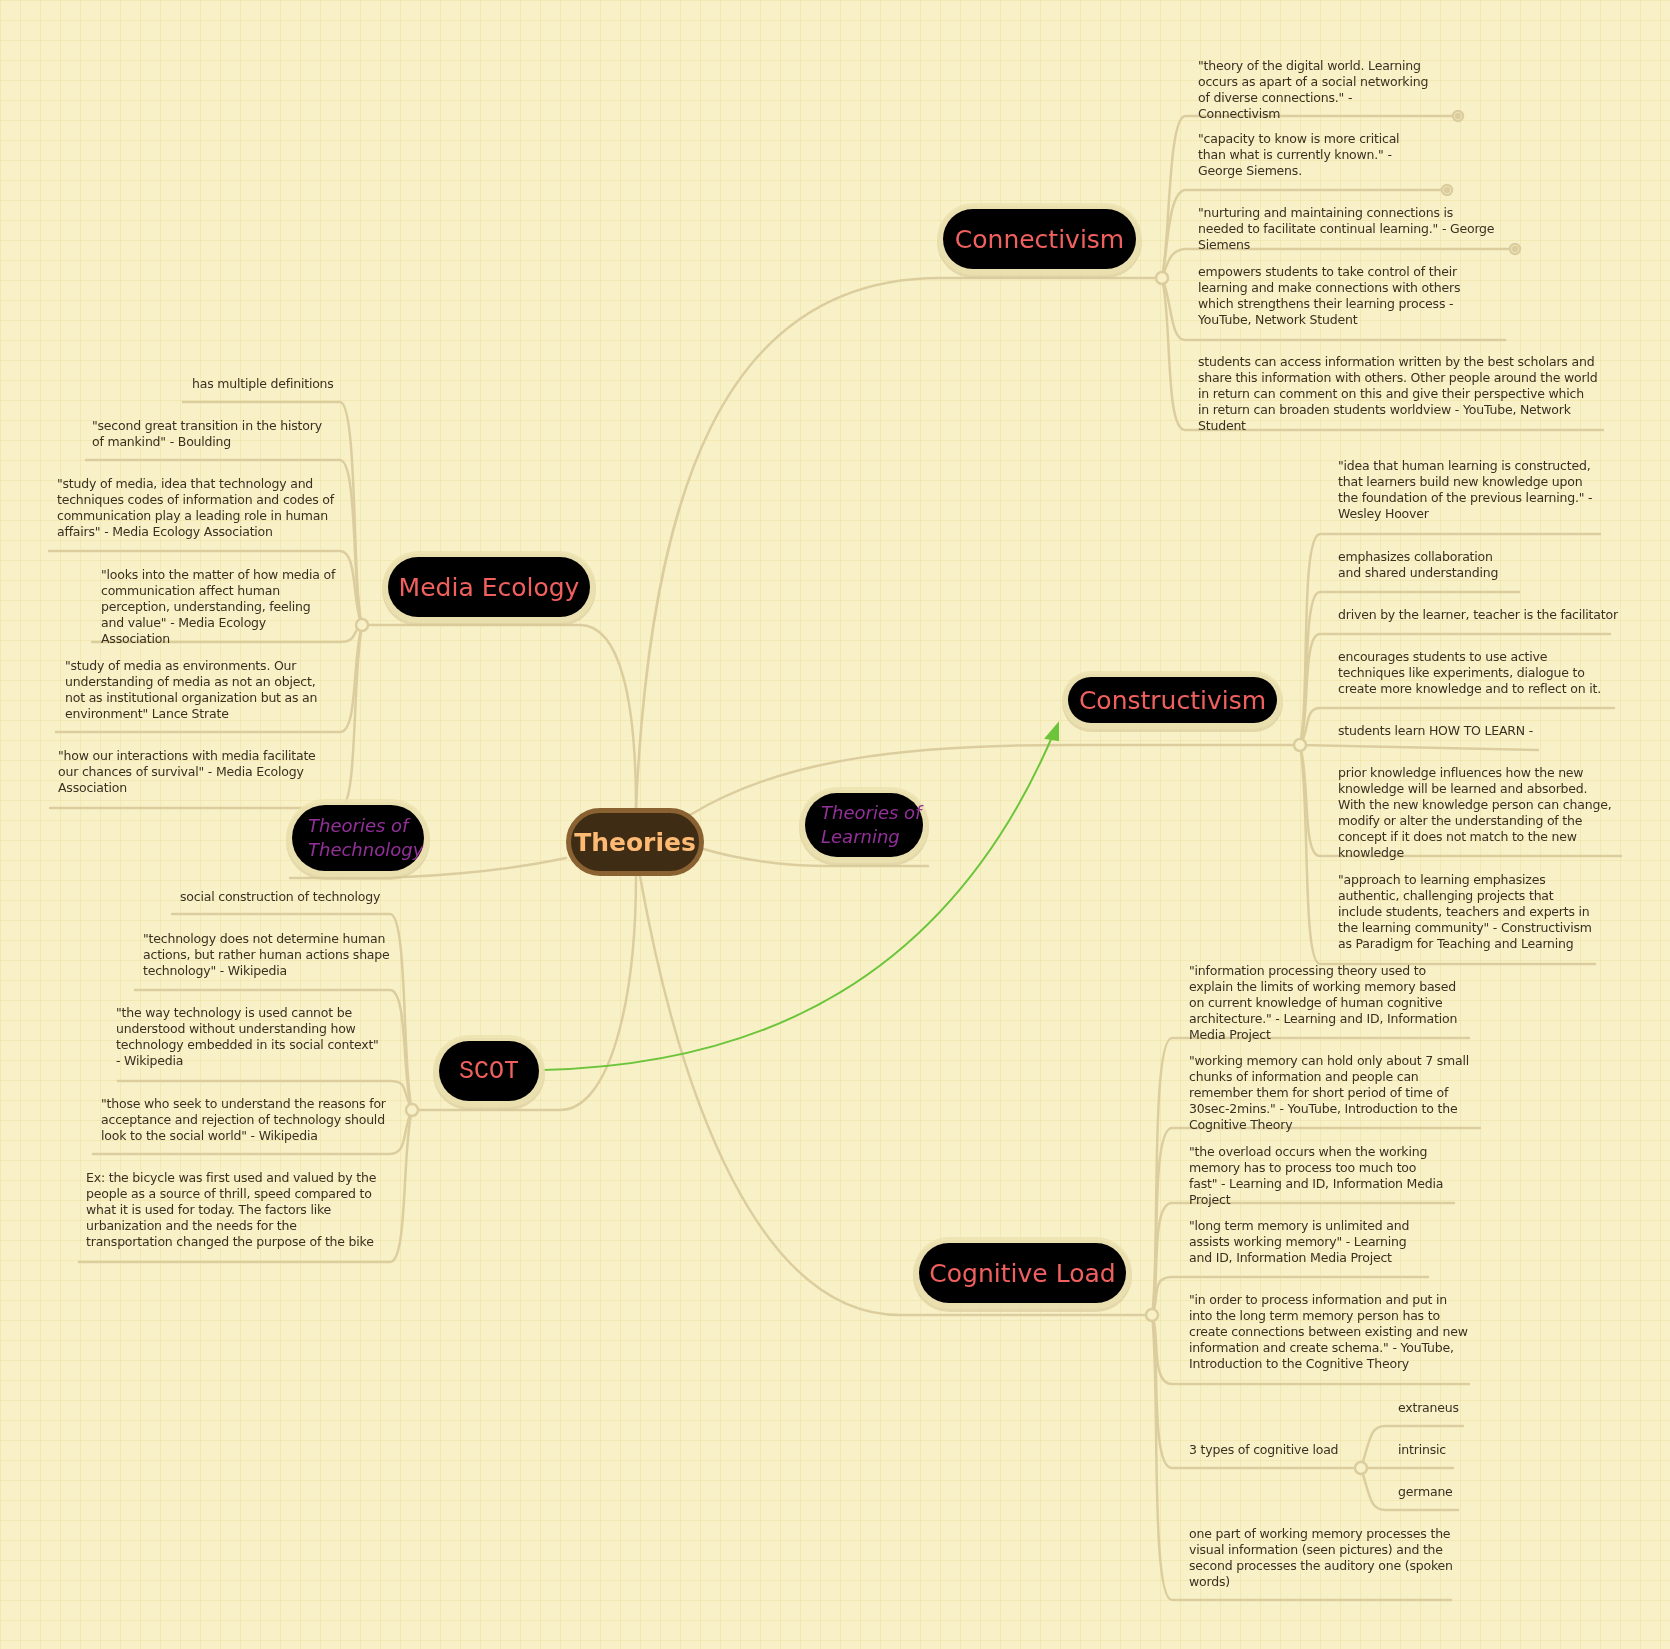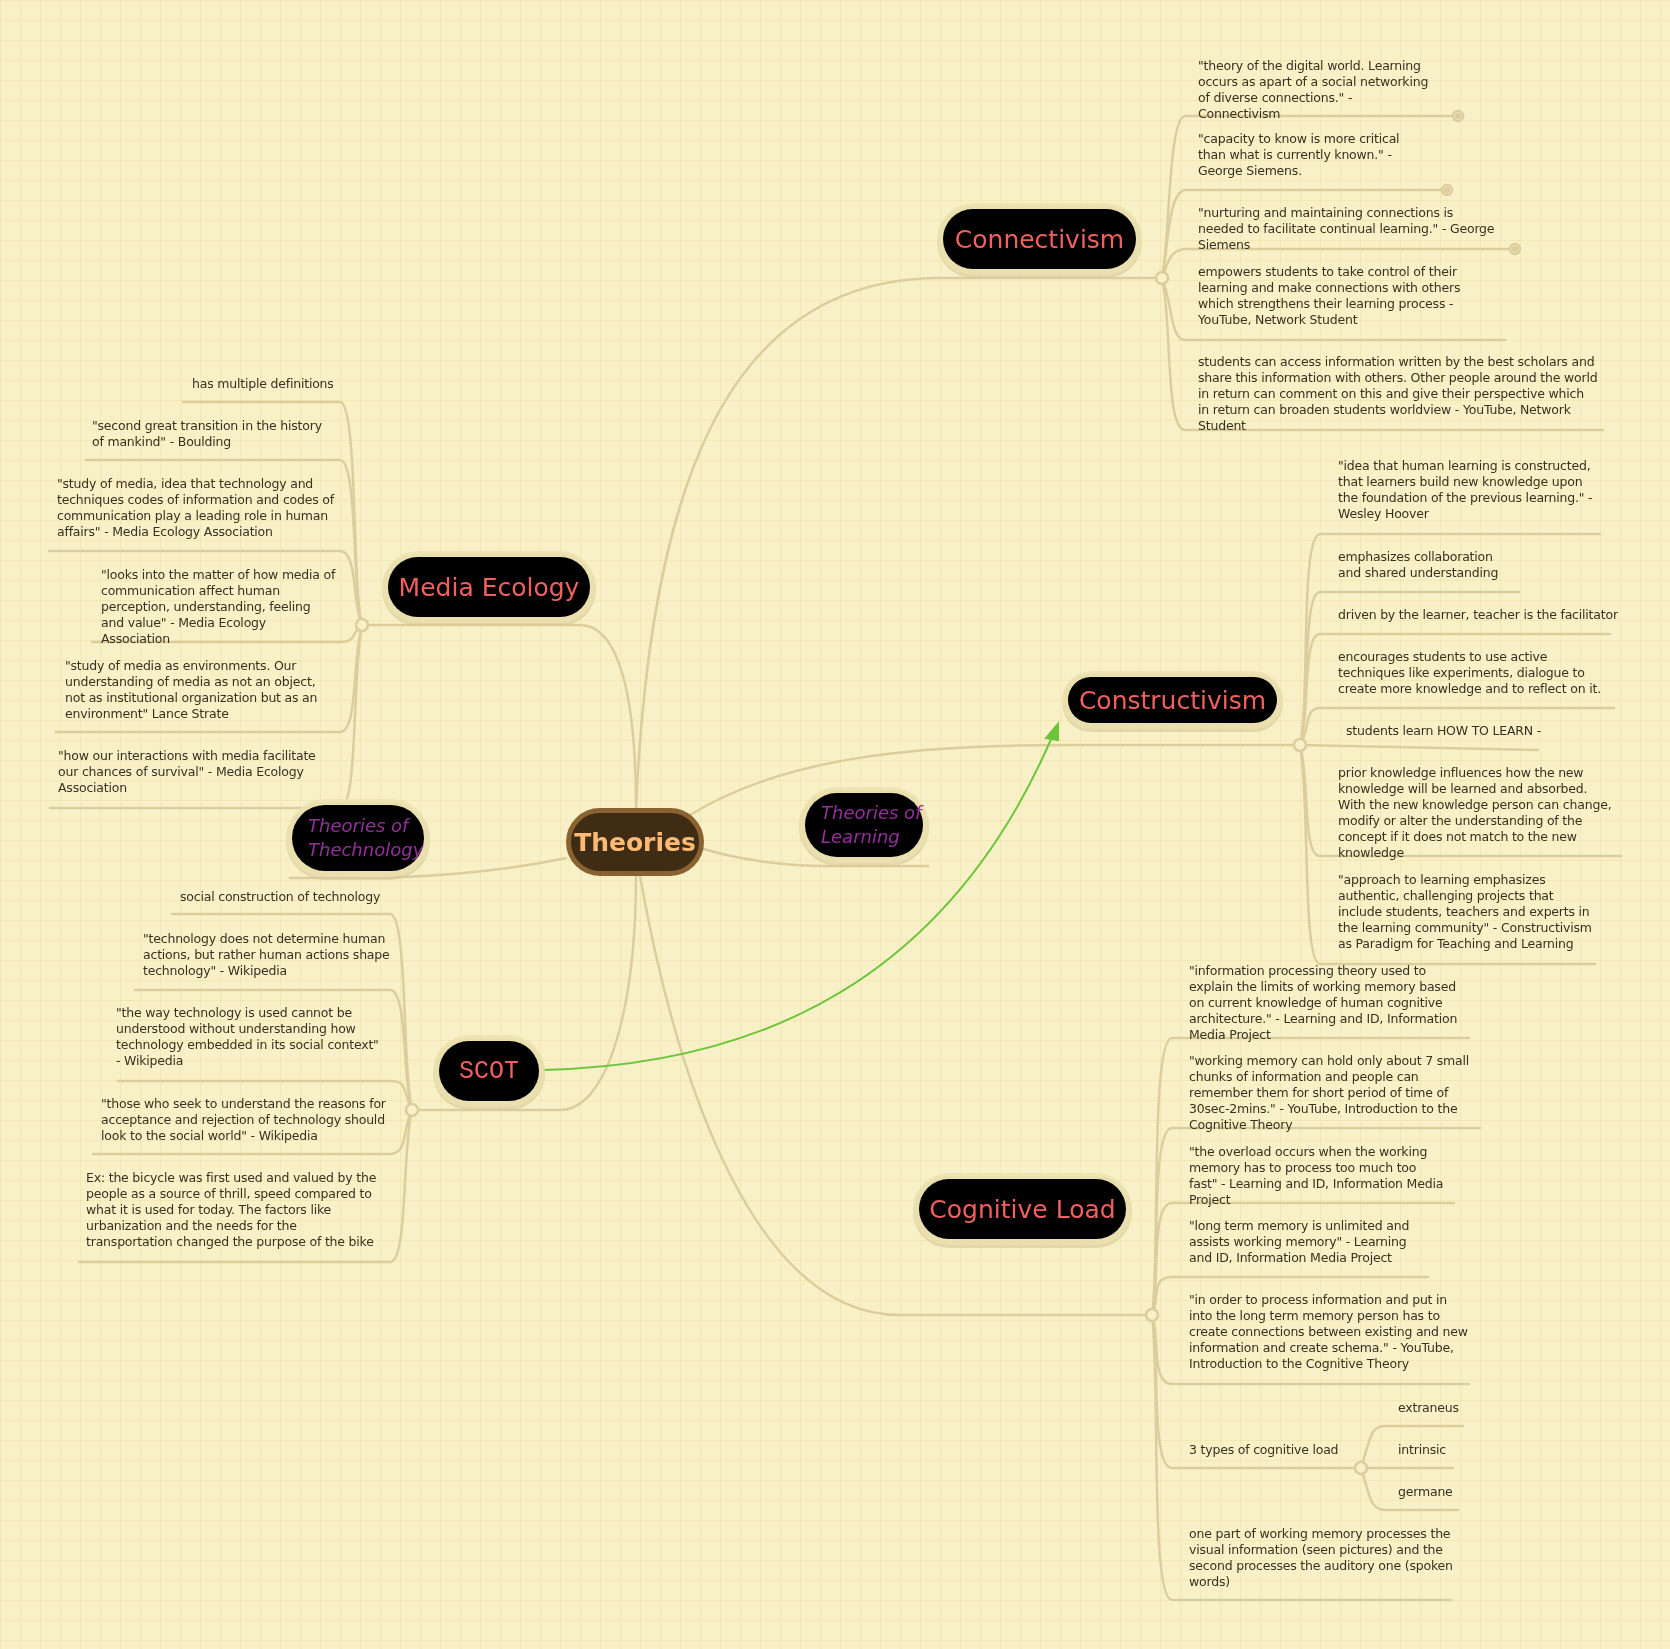--- a/index.html
+++ b/index.html
@@ -113,21 +113,21 @@
 
 <div class="topic" style="left:943px;top:209px;width:193px;height:60px;">
   <span>Connectivism</span>
 </div>
 <div class="topic" style="left:1068px;top:677px;width:209px;height:46px;">
   <span>Constructivism</span>
 </div>
 <div class="topic italic" style="left:805px;top:793px;width:118px;height:64px;">
   <span>Theories of Learning</span>
 </div>
-<div class="topic" style="left:919px;top:1179px;width:207px;height:60px;">
+<div class="topic" style="left:919px;top:1243px;width:207px;height:60px;">
   <span>Cognitive Load</span>
 </div>
 <div class="topic" style="left:388px;top:557px;width:202px;height:60px;">
   <span>Media Ecology</span>
 </div>
 <div class="topic italic" style="left:292px;top:805px;width:132px;height:66px;">
   <span>Theories of Thechnology</span>
 </div>
 <div class="topic" style="left:439px;top:1041px;width:100px;height:60px;font-family:Liberation Mono, monospace;">
   <span>SCOT</span>
@@ -136,21 +136,21 @@
 <div class="leaf" style="left:1198px;top:58px;width:240px;">"theory of the digital world. Learning occurs as apart of a social networking of diverse connections." - Connectivism</div>
 <div class="leaf" style="left:1198px;top:131px;width:230px;">"capacity to know is more critical than what is currently known." - George Siemens.</div>
 <div class="leaf" style="left:1198px;top:205px;width:300px;">"nurturing and maintaining connections is needed to facilitate continual learning." - George Siemens</div>
 <div class="leaf" style="left:1198px;top:264px;width:300px;">empowers students to take control of their learning and make connections with others which strengthens their learning process - YouTube, Network Student</div>
 <div class="leaf" style="left:1198px;top:354px;width:400px;">students can access information written by the best scholars and share this information with others. Other people around the world in return can comment on this and give their perspective which in return can broaden students worldview - YouTube, Network Student</div>
 
 <div class="leaf" style="left:1338px;top:458px;width:260px;">"idea that human learning is constructed, that learners build new knowledge upon the foundation of the previous learning." - Wesley Hoover</div>
 <div class="leaf" style="left:1338px;top:549px;width:180px;">emphasizes collaboration and shared understanding</div>
 <div class="leaf" style="left:1338px;top:607px;width:280px;">driven by the learner, teacher is the facilitator</div>
 <div class="leaf" style="left:1338px;top:649px;width:275px;">encourages students to use active techniques like experiments, dialogue to create more knowledge and to reflect on it.</div>
-<div class="leaf" style="left:1338px;top:723px;width:220px;margin-left:8px;">students learn HOW TO LEARN -</div>
+<div class="leaf" style="left:1338px;top:723px;width:220px;">students learn HOW TO LEARN -</div>
 <div class="leaf" style="left:1338px;top:765px;width:280px;">prior knowledge influences how the new knowledge will be learned and absorbed. With the new knowledge person can change, modify or alter the understanding of the concept if it does not match to the new knowledge</div>
 <div class="leaf" style="left:1338px;top:872px;width:260px;">"approach to learning emphasizes authentic, challenging projects that include students, teachers and experts in the learning community" - Constructivism as Paradigm for Teaching and Learning</div>
 
 <div class="leaf" style="left:1189px;top:963px;width:280px;">"information processing theory used to explain the limits of working memory based on current knowledge of human cognitive architecture." - Learning and ID, Information Media Project</div>
 <div class="leaf" style="left:1189px;top:1053px;width:290px;">"working memory can hold only about 7 small chunks of information and people can remember them for short period of time of 30sec-2mins." - YouTube, Introduction to the Cognitive Theory</div>
 <div class="leaf" style="left:1189px;top:1144px;width:255px;">"the overload occurs when the working memory has to process too much too fast" - Learning and ID, Information Media Project</div>
 <div class="leaf" style="left:1189px;top:1218px;width:240px;">"long term memory is unlimited and assists working memory" - Learning and ID, Information Media Project</div>
 <div class="leaf" style="left:1189px;top:1292px;width:280px;">"in order to process information and put in into the long term memory person has to create connections between existing and new information and create schema." - YouTube, Introduction to the Cognitive Theory</div>
 <div class="leaf" style="left:1189px;top:1442px;width:170px;">3 types of cognitive load</div>
 <div class="leaf" style="left:1189px;top:1526px;width:270px;">one part of working memory processes the visual information (seen pictures) and the second processes the auditory one (spoken words)</div>

